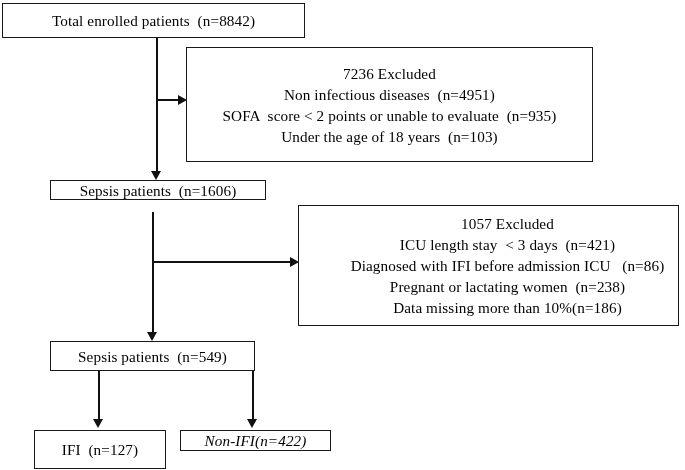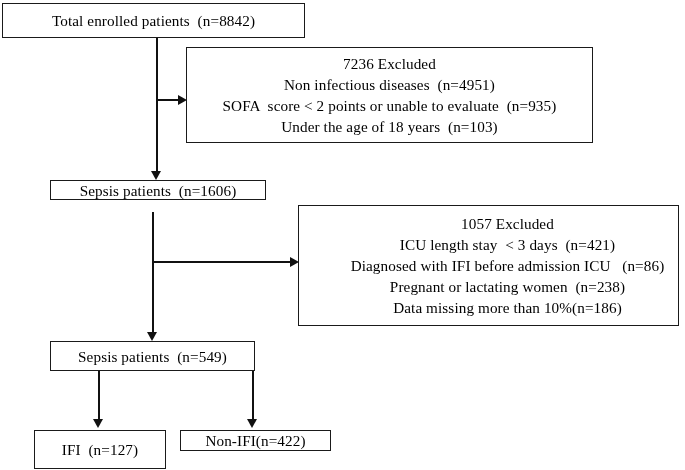--- a/index.html
+++ b/index.html
@@ -35,26 +35,26 @@
     white-space: pre;
     z-index: 3;
   }
   .node .ln {
     display: block;
     width: 100%;
     text-align: center;
   }
   
   #node-total        { left: 2px;   top: 3px;   width: 303px; height: 35px; }
-  #node-excl-1       { left: 186px; top: 47px;  width: 407px; height: 96px; }
+  #node-excl-1       { left: 186px; top: 47px;  width: 407px; height: 115px; }
   #node-sepsis-1606  { left: 50px;  top: 180px; width: 216px; height: 20px; }
   #node-excl-2       { left: 298px; top: 205px; width: 381px; height: 121px; padding-left: 38px; }
   #node-sepsis-549   { left: 50px;  top: 341px; width: 205px; height: 30px; }
   #node-ifi          { left: 34px;  top: 430px; width: 132px; height: 39px; }
-  #node-nonifi       { left: 180px; top: 430px; width: 151px; height: 21px; }
+  #node-nonifi       { left: 180px; top: 430px; width: 151px; height: 21px; font-style: italic; }
 
   
   .conn {
     position: absolute;
     background: #111111;
     z-index: 1;
   }
   .vline { width: 2.2px; }
   .hline { height: 2.2px; }
   .arrow-down {

